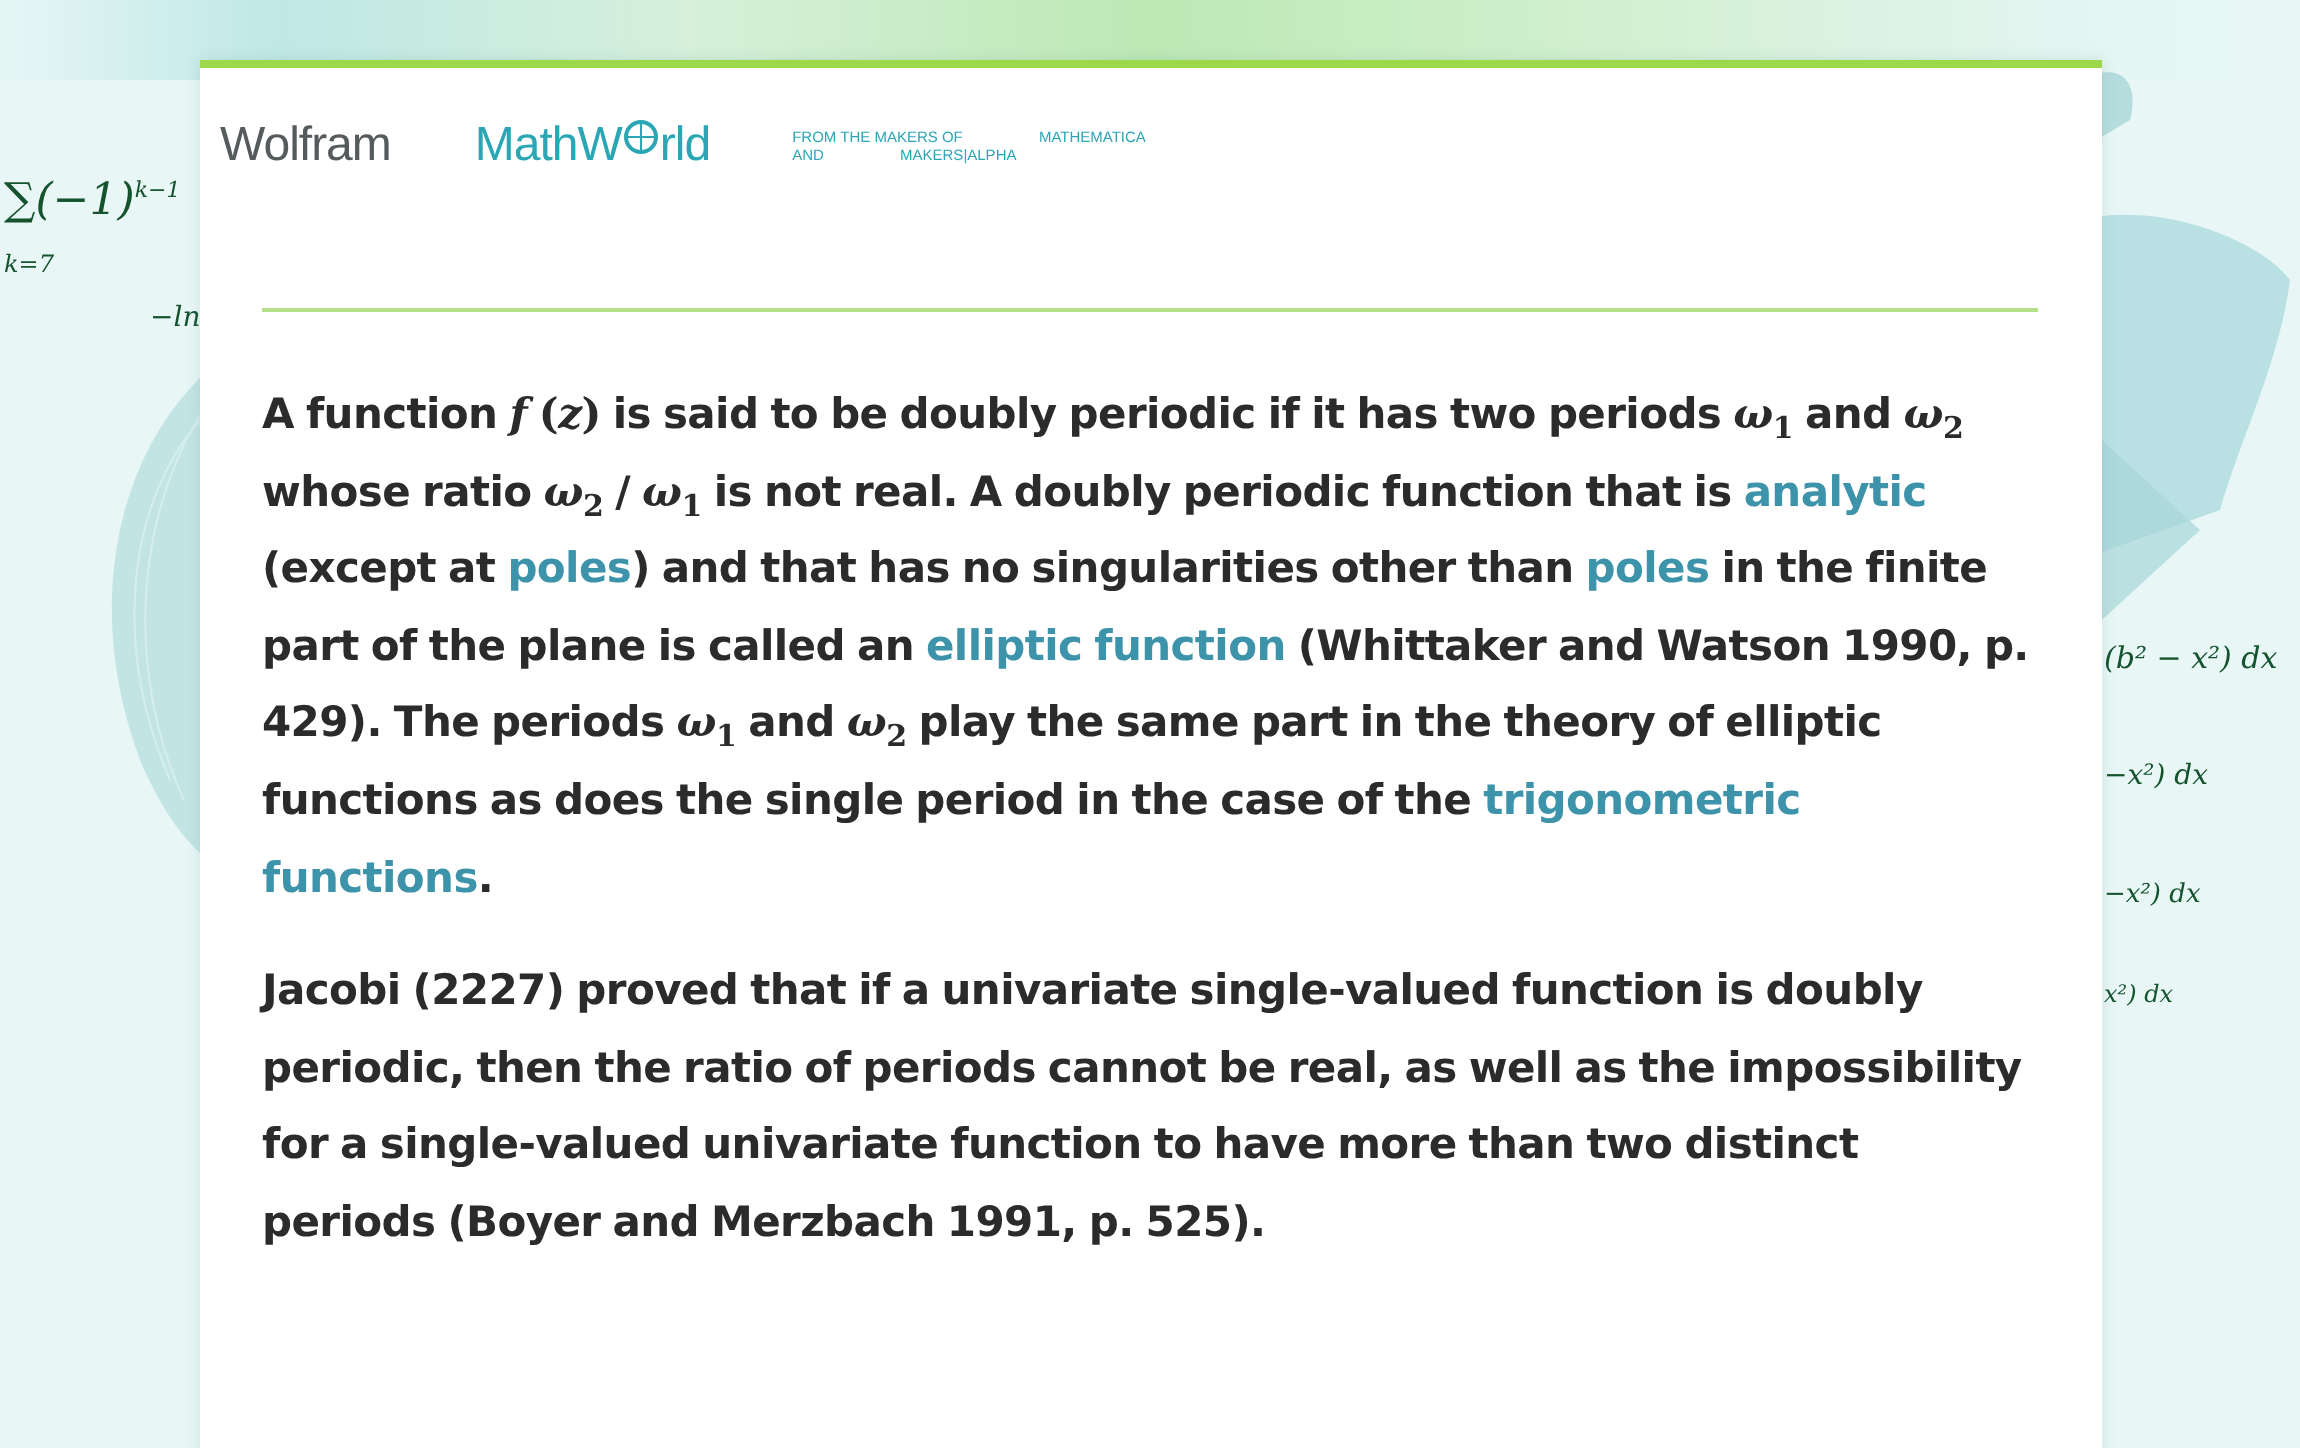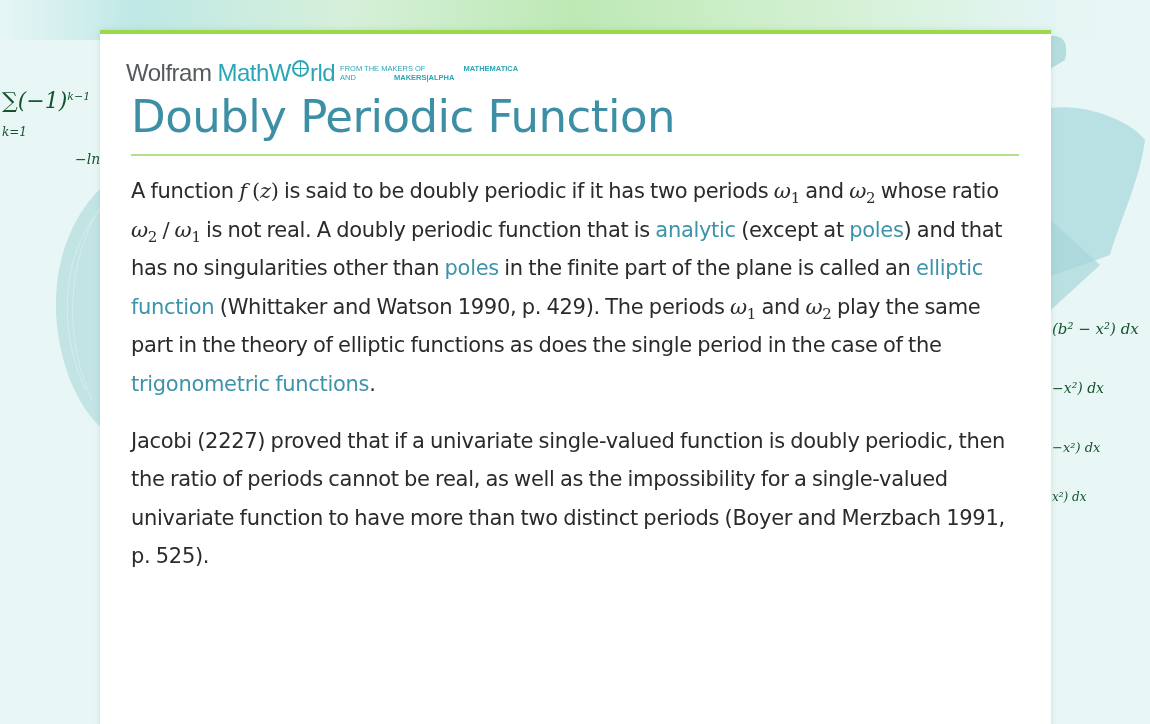--- a/index.html
+++ b/index.html
@@ -15,42 +15,42 @@
   .bg-deco { position: absolute; pointer-events: none; }
   .formula {
     position: absolute; color: #14532d; font-family: "DejaVu Serif", serif; font-style: italic;
     white-space: nowrap;
   }
   .card {
     position: absolute; left: 100px; top: 30px; width: 951px; height: 700px;
     background: #ffffff; border-top: 4px solid #9bd84a;
     box-shadow: 0 0 6px rgba(120,160,160,0.25);
   }
-  .logo { position: absolute; left: 26px; top: 25px; height: 28px; display: flex; align-items: center; }
+  .logo { position: absolute; left: 10px; top: 25px; height: 28px; display: flex; align-items: center; gap: 36px; }
   .logo-wolfram { font-family: "Liberation Sans", sans-serif; font-size: 24px; color: #555a5d; letter-spacing: -0.5px; }
   .logo-mathworld { font-family: "Liberation Sans", sans-serif; font-size: 24px; color: #2ba6b5; letter-spacing: -0.5px; margin-left: 6px; display: flex; align-items: flex-start; }
   .globe {
     display: inline-block; width: 17px; height: 17px; border-radius: 50%;
     border: 2px solid #2ba6b5; box-sizing: border-box; position: relative; margin: 0 1px; top: 1px;
     background:
       linear-gradient(0deg, transparent 45%, #2ba6b5 45%, #2ba6b5 55%, transparent 55%),
       linear-gradient(90deg, transparent 45%, #2ba6b5 45%, #2ba6b5 55%, transparent 55%);
   }
   .logo-tag { margin-left: 5px; font-family: "Liberation Sans", sans-serif; font-size: 7.5px; line-height: 9px; color: #2ba6b5; }
-  .logo-tag b { font-weight: bold; padding-left: 36px; }
+  .logo-tag b { font-weight: normal; padding-left: 36px; }
   .title {
     position: absolute; left: 31px; top: 56px; margin: 0;
     font-family: "DejaVu Sans", sans-serif; font-weight: normal;
     font-size: 45px; color: #3d8fa5; letter-spacing: -0.5px;
   }
   .title-rule { position: absolute; left: 31px; top: 120px; width: 888px; height: 2px; background: #b5e08a; }
   .content { position: absolute; left: 31px; top: 138px; width: 890px; }
   .content p {
-    margin: 0 0 18px 0; font-size: 21px; line-height: 38.6px; color: #2b2b2b;
-    letter-spacing: -0.3px; word-spacing: -1px;
+    margin: 16px 0 18px 0; font-size: 21px; line-height: 38.6px; color: #2b2b2b;
+    letter-spacing: -0.3px; word-spacing: -1px; font-weight: bold;
   }
   .content a { color: #3d93aa; text-decoration: none; }
   .math { font-family: "DejaVu Serif", serif; font-style: italic; font-size: 21px; }
   .math sub { font-style: normal; font-size: 15px; vertical-align: -5px; line-height: 0; }
   .math .up { font-style: normal; }
 </style>
 </head>
 <body>
 
 <div class="bg-top"></div>
@@ -62,21 +62,21 @@
 </svg>
 <svg class="bg-deco" style="left:1040px;top:30px" width="110" height="300" viewBox="0 0 110 300">
   <path d="M0 10 C20 0, 30 10, 25 30 L0 45 Z" fill="#a8d6d8" opacity="0.8"></path>
   <path d="M0 80 C40 70, 90 90, 105 110 C100 150, 80 190, 70 225 L0 250 Z" fill="#b0dde0" opacity="0.85"></path>
   <path d="M0 180 L60 235 L0 290 Z" fill="#a8d6d8" opacity="0.7"></path>
 </svg>
 
 <div class="formula" style="left:2px;top:88px;font-size:22px;">
   <span>∑(−1)</span><sup style="font-size:11px">k−1</sup>
 </div>
-<div class="formula" style="left:2px;top:125px;font-size:12px;">k=1</div>
+<div class="formula" style="left:2px;top:125px;font-size:12px;">k=7</div>
 <div class="formula" style="left:75px;top:135px;font-size:14px;margin-top:16px;">−ln</div>
 <div class="formula" style="left:1052px;top:320px;font-size:15px;text-align:center;">(b² − x²)  dx</div>
 <div class="formula" style="left:1052px;top:380px;font-size:14px;">−x²)  dx</div>
 <div class="formula" style="left:1052px;top:440px;font-size:13px;">−x²)  dx</div>
 <div class="formula" style="left:1052px;top:490px;font-size:12px;">x²)  dx</div>
 
 <div class="card">
 
   <a class="logo">
     <span class="logo-wolfram">Wolfram</span>
@@ -84,21 +84,20 @@
       <span>MathW</span>
         <span class="globe"></span>
         <span>rld</span>
     </span>
     <span class="logo-tag">
       <span>FROM THE MAKERS OF </span><b>MATHEMATICA</b><br>
       <span>AND </span><b>MAKERS|ALPHA</b>
     </span>
   </a>
 
-  <h1 class="title">Doubly Periodic Function</h1>
   <div class="title-rule"></div>
 
   <div class="content">
     <p><span>A function </span><span class="math"><span>f</span><span class="up"> (</span><span>z</span><span class="up">)</span></span><span> is said to be doubly periodic if it has two periods </span><span class="math"><span>ω</span><sub>1</sub></span><span> and </span><span class="math"><span>ω</span><sub>2</sub></span><span> whose ratio </span><span class="math"><span>ω</span><sub>2</sub><span class="up"> / </span><span>ω</span><sub>1</sub></span><span> is not real. A doubly periodic function that is </span><a>analytic</a><span> (except at </span><a>poles</a><span>) and that has no singularities other than </span><a>poles</a><span> in the finite part of the plane is called an </span><a>elliptic function</a><span> (Whittaker and Watson 1990, p. 429). The periods </span><span class="math"><span>ω</span><sub>1</sub></span><span> and </span><span class="math"><span>ω</span><sub>2</sub></span><span> play the same part in the theory of elliptic functions as does the single period in the case of the </span><a>trigonometric functions</a><span>.</span></p>
 
     <p>Jacobi (2227) proved that if a univariate single-valued function is doubly periodic, then the ratio of periods cannot be real, as well as the impossibility for a single-valued univariate function to have more than two distinct periods (Boyer and Merzbach 1991, p. 525).</p>
   </div>
 </div>
 
 </body></html>

